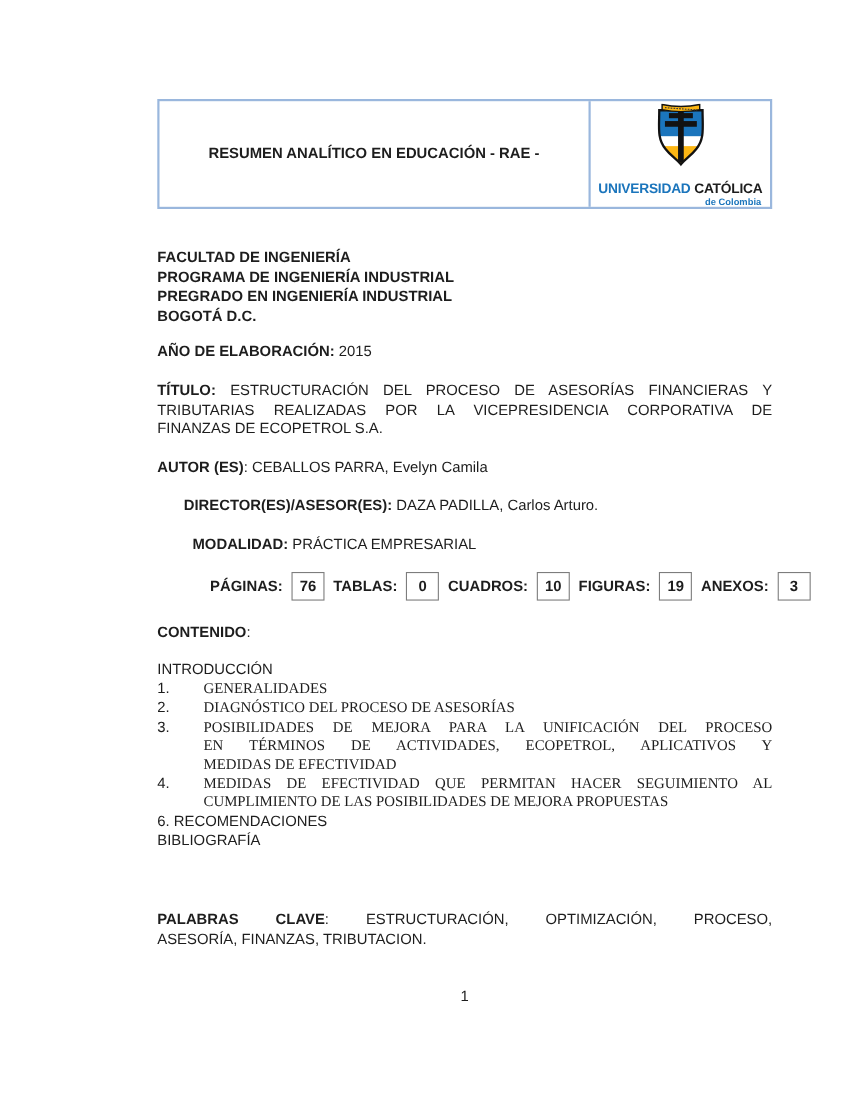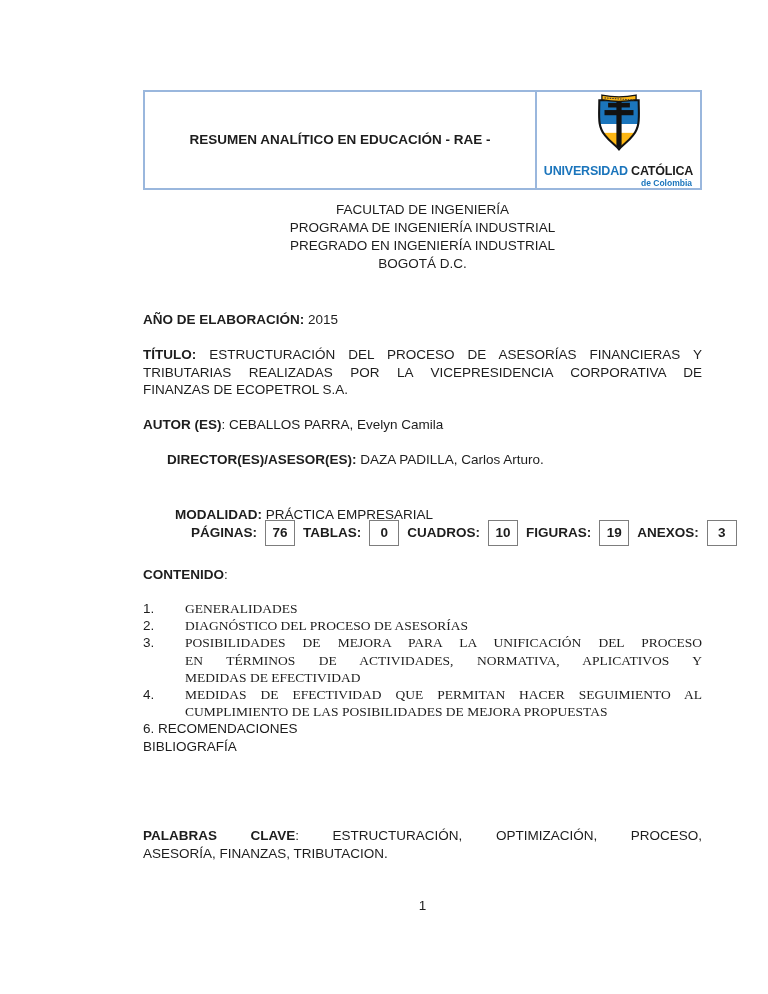--- a/index.html
+++ b/index.html
@@ -23,28 +23,28 @@
   .header-logo-cell {
     width:165px; box-sizing:border-box; border-left:2px solid #9ab7dd;
     display:flex; flex-direction:column; align-items:center; justify-content:flex-start;
     padding-top:2px;
   }
   .wordmark { font-weight:bold; font-size:12.5px; letter-spacing:-0.2px; white-space:nowrap; margin-top:13px; line-height:13px; }
   .wordmark .u-blue { }
   .tagline { font-weight:bold; font-size:8.5px; line-height:9px; align-self:flex-end; margin:1px 8px 0 0; }
 
   
-  .heading { top:201px; text-align:center; font-weight:normal; line-height:18px; }
+  .heading { top:225px; font-weight:bold; line-height:18px; }
 
   
   .f-anio      { top:311px; }
   .f-titulo    { top:346px; }
   .f-autor     { top:416px; }
   .f-director  { top:451px;padding-left:24px; }
-  .f-modalidad { top:506px;padding-left:32px; }
+  .f-modalidad { top:486px;padding-left:32px; }
   .jline { text-align:justify; text-align-last:justify; }
 
   
   .counts-row { top:520px; display:flex; align-items:center; font-weight:bold;margin-left:48px; }
   .count-group { display:flex; align-items:center; }
   .count-box {
     border:1px solid #7d7d7d; height:26px; min-width:30px; box-sizing:border-box;
     display:flex; align-items:center; justify-content:center;
     margin:0 8px; padding:0 4px; font-weight:bold;
   }
@@ -151,36 +151,37 @@
     <span>ANEXOS:</span>
     <span class="count-box">3</span>
   </div>
 </div>
 
 <div class="abs contenido">
   <b>CONTENIDO</b><span>:</span>
 </div>
 
 <div class="abs toc">
+  <div>INTRODUCCIÓN</div>
 
   <div class="toc-item">
     <span class="toc-num">1.</span>
     <span class="toc-text">GENERALIDADES</span>
   </div>
 
   <div class="toc-item">
     <span class="toc-num">2.</span>
     <span class="toc-text">DIAGNÓSTICO DEL PROCESO DE ASESORÍAS</span>
   </div>
 
   <div class="toc-item">
     <span class="toc-num">3.</span>
     <span class="toc-text">
       <span class="jline" style="display:block">POSIBILIDADES DE MEJORA PARA LA UNIFICACIÓN DEL PROCESO</span>
-      <span class="jline" style="display:block">EN TÉRMINOS DE ACTIVIDADES, NORMATIVA, APLICATIVOS Y</span>
+      <span class="jline" style="display:block">EN TÉRMINOS DE ACTIVIDADES, ECOPETROL, APLICATIVOS Y</span>
       <span style="display:block">MEDIDAS DE EFECTIVIDAD</span>
     </span>
   </div>
 
   <div class="toc-item">
     <span class="toc-num">4.</span>
     <span class="toc-text">
       <span class="jline" style="display:block">MEDIDAS DE EFECTIVIDAD QUE PERMITAN HACER SEGUIMIENTO AL</span>
       <span style="display:block">CUMPLIMIENTO DE LAS POSIBILIDADES DE MEJORA PROPUESTAS</span>
     </span>

